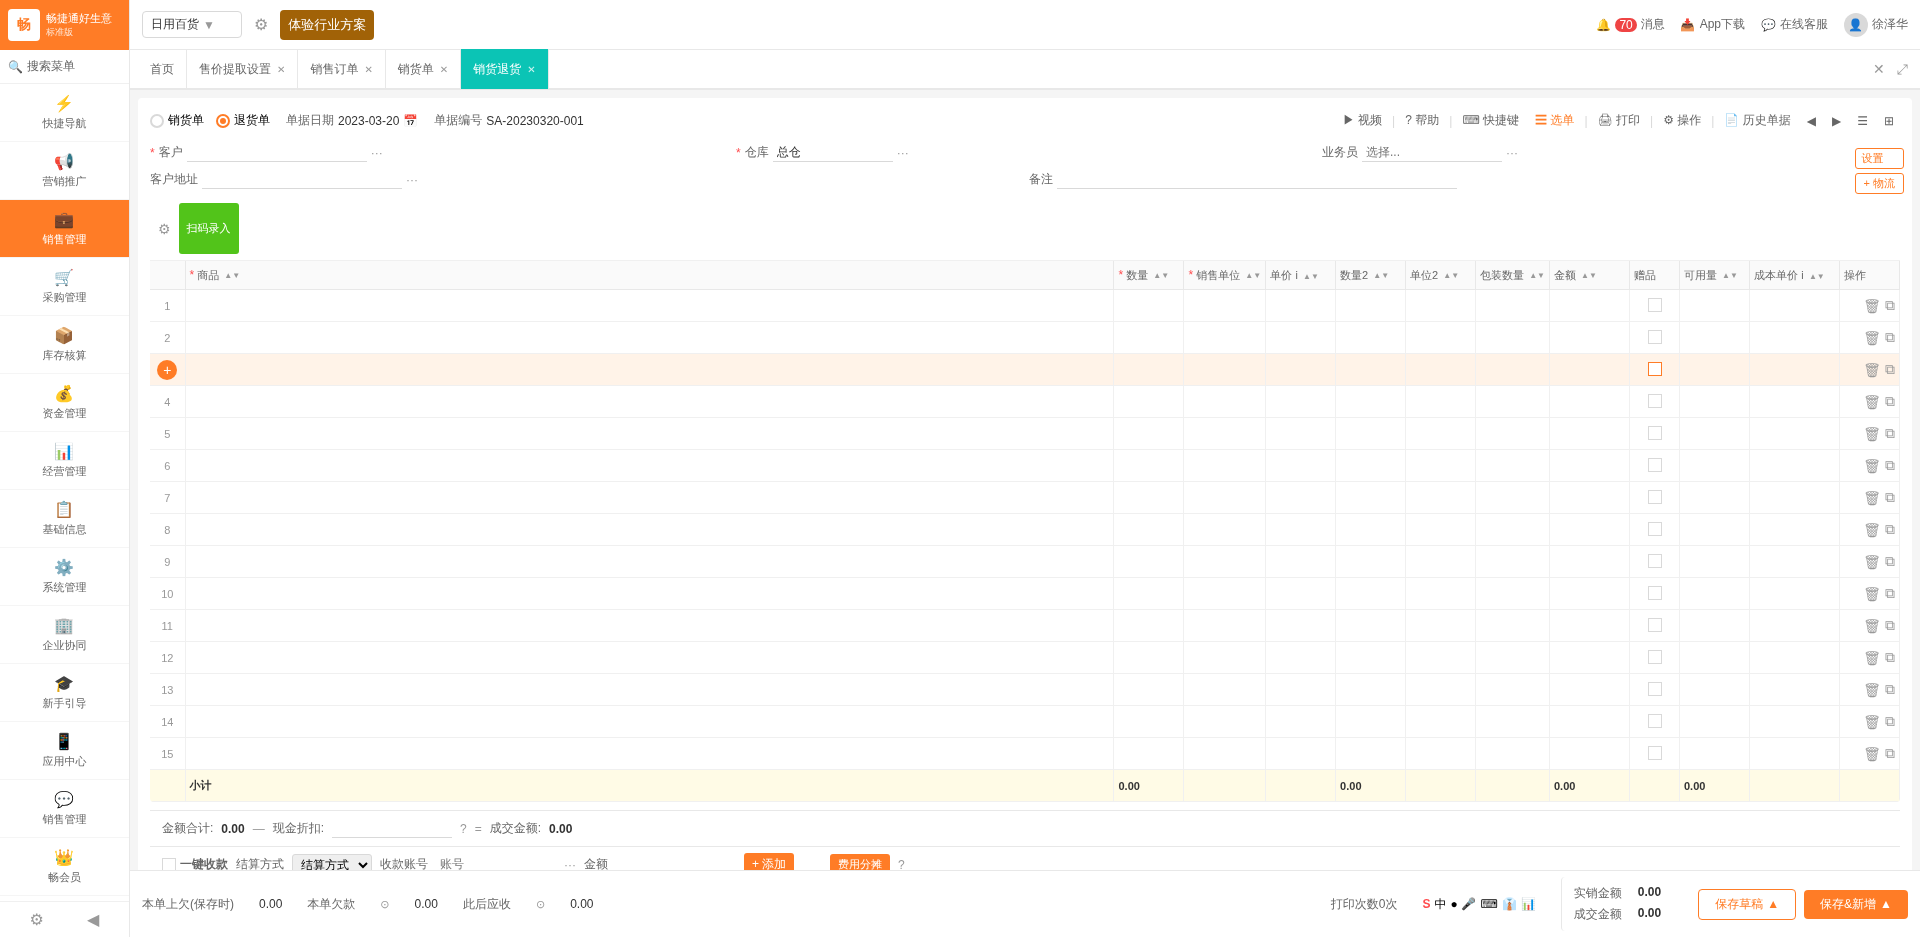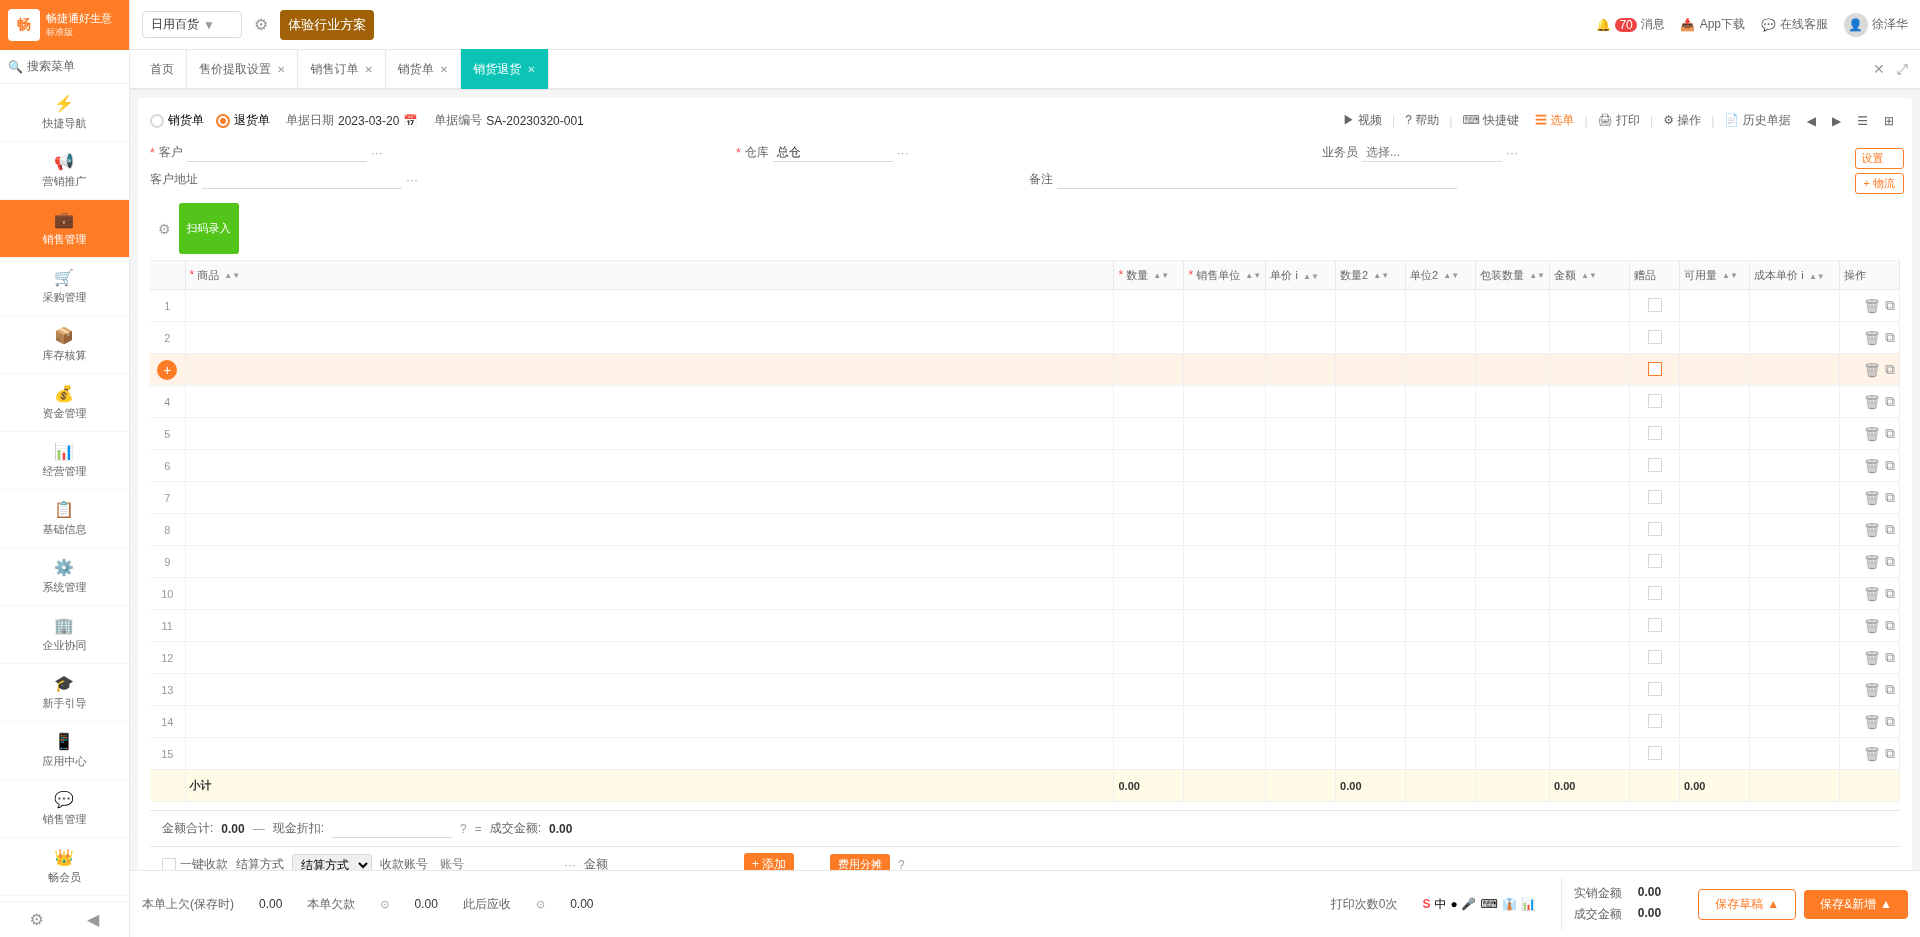--- a/index.html
+++ b/index.html
@@ -99,21 +99,21 @@
     .bottom-form { background: #fff; padding: 8px 12px; border-top: 1px solid #e8e8e8; display: flex; align-items: center; gap: 8px; flex-wrap: wrap; }
     .bottom-label { color: #666; }
     .bottom-value { color: #333; font-weight: bold; }
     .minus-icon { color: #999; cursor: pointer; }
     .equals-icon { color: #999; }
     .cashier-btn { background: #ff7c26; color: #fff; border: none; border-radius: 3px; padding: 3px 8px; cursor: pointer; font-size: 11px; }
     .expense-btn { background: #ff7c26; color: #fff; border: none; border-radius: 3px; padding: 3px 8px; cursor: pointer; font-size: 11px; margin-left: 28px; }
 
     
     .payment-row { background: #fff; padding: 6px 12px; display: flex; align-items: center; gap: 8px; flex-wrap: wrap; border-top: 1px solid #e8e8e8; }
-    .checkbox-label { display: flex; align-items: center; gap: 4px; cursor: pointer; color: #666; }
+    .checkbox-label { display: flex; align-items: center; gap: 4px; cursor: pointer; color: #666; font-weight: bold; }
 
     
     .footer { background: #fff; padding: 6px 12px; display: flex; align-items: center; gap: 25px; border-top: 1px solid #e8e8e8; }
     .footer-label { color: #666; }
     .footer-value { color: #333; }
     .footer-spacer { flex: 1; }
     .print-info { color: #666; }
 
     
     .totals-panel { background: #fff; border-left: 1px solid #e8e8e8; padding: 8px 12px; display: flex; flex-direction: column; gap: 4px; margin-left: auto; border-radius: 4px; }

